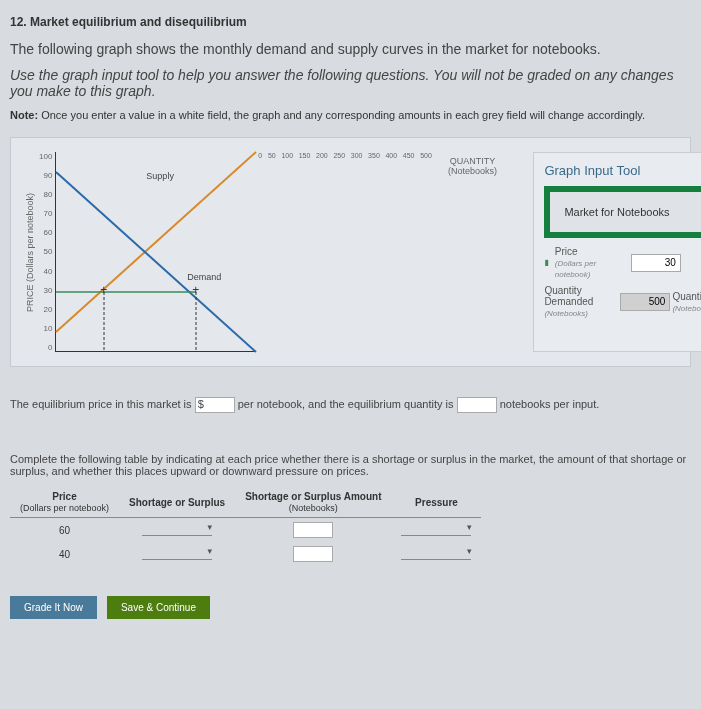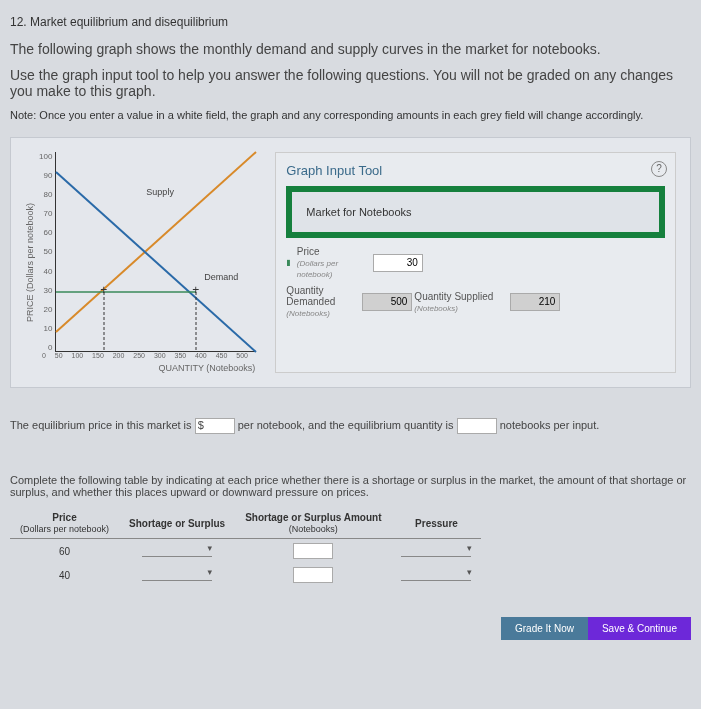--- a/index.html
+++ b/index.html
@@ -1,52 +1,52 @@
 <!DOCTYPE html>
 <html><head>
 <meta charset="utf-8">
 <style>
 *{box-sizing:border-box;margin:0;padding:0}
 body{font-family:Arial,Helvetica,sans-serif;background:#d8dbe0;color:#333;font-size:11px;width:701px;padding:15px 10px}
-.heading{font-weight:normal;font-size:12px;margin-bottom:12px}
+.heading{font-weight:bold;font-size:12px;margin-bottom:12px}
 .intro,.instr{font-size:14px;color:#444;margin-bottom:10px}
-.instr{}
+.instr{font-style:italic}
 .note{font-size:11px;margin-bottom:16px}
-.note b{font-weight:normal}
+.note b{font-weight:bold}
 .panel{background:#e4e7ec;border:1px solid #c5c9d0;padding:14px;display:flex;gap:20px;margin-bottom:30px}
 .chart-area{display:flex;gap:4px}
 .ylabel{writing-mode:vertical-rl;transform:rotate(180deg);font-size:9px;color:#666;text-align:center}
-.axes{display:flex;flex-direction:column}
+.axes{display:flex;flex-direction:row}
 .tickcol{display:flex;flex-direction:column;justify-content:space-between;align-items:flex-end;height:200px;font-size:8px;color:#666;padding-right:3px}
 .plot{width:200px;height:200px;border-left:1px solid #333;border-bottom:1px solid #333;position:relative;background:#e4e7ec}
 .xticks{display:flex;justify-content:space-between;font-size:7px;color:#666;width:206px;margin-left:3px}
-.xlabel{font-size:9px;color:#666;text-align:right;margin-top:4px}
+.xlabel{font-size:9px;color:#666;text-align:center;margin-top:4px}
 .tool{flex:1;background:#e8ebef;border:1px solid #ccc;padding:10px;position:relative}
 .tool-head{font-size:13px;color:#3a6a8a;margin-bottom:8px}
 .help{position:absolute;top:8px;right:8px;width:16px;height:16px;border:1px solid #888;border-radius:50%;font-size:10px;text-align:center;line-height:14px;color:#666}
 .subhead{background:#dfe3e8;padding:14px;font-size:11px;margin-bottom:8px;border:6px solid #15803d}
 .row{display:flex;align-items:center;gap:6px;margin-bottom:6px;font-size:10px;color:#555}
 .lbl{width:70px}
 .lbl .sub{font-size:8px;font-style:italic;color:#888}
 .fld{width:50px;height:18px;background:#fff;border:1px solid #aaa;text-align:right;padding:2px 4px;font-size:10px}
 .gfld{background:#d0d0d0}
 .row2{display:flex;gap:2px;align-items:center}
 .q{font-size:11px;color:#444;margin-bottom:40px}
 .infield{display:inline-block;width:40px;height:16px;background:#fff;border:1px solid #aaa;vertical-align:middle}
 .tblintro{font-size:11px;color:#444;margin-bottom:10px}
 table{border-collapse:collapse;font-size:10px;margin-bottom:30px}
 th,td{padding:4px 10px;text-align:center}
 th{border-bottom:1px solid #888;font-weight:bold}
 .sub2{font-size:9px;font-weight:normal}
 .dd{display:inline-block;width:70px;height:14px;border-bottom:1px solid #888;position:relative}
 .dd::after{content:"▾";position:absolute;right:0;font-size:9px;color:#555}
-.btns{display:flex;justify-content:flex-end;}
+.btns{display:flex;justify-content:flex-start;gap:10px}
 .btn{padding:6px 14px;font-size:10px;color:#fff;border:none;cursor:pointer}
 .btn.grade{background:#4a7a9a}
-.btn.save{background:#6d28d9}
+.btn.save{background:#4d7c0f}
 .handle{position:absolute;font-size:12px;color:#333}
 svg.lines{position:absolute;top:0;left:0;overflow:visible}
 .curvelbl{position:absolute;font-size:9px;color:#444}
 </style>
 </head>
 <body>
 
 <div class="heading">12. Market equilibrium and disequilibrium</div>
 <div class="intro">The following graph shows the monthly demand and supply curves in the market for notebooks.</div>
 <div class="instr">Use the graph input tool to help you answer the following questions. You will not be graded on any changes you make to this graph.</div>
@@ -73,22 +73,22 @@
         <div class="plot">
           <svg class="lines" width="200" height="200">
             <line x1="0" y1="180" x2="200" y2="0" stroke="#d88a2a" stroke-width="2"></line>
             <line x1="0" y1="20" x2="200" y2="200" stroke="#2a6aa8" stroke-width="2"></line>
             <line x1="0" y1="140" x2="140" y2="140" stroke="#3a8a5a" stroke-width="1.5"></line>
             <line x1="48" y1="140" x2="48" y2="200" stroke="#333" stroke-width="1" stroke-dasharray="3,2"></line>
             <line x1="140" y1="140" x2="140" y2="200" stroke="#333" stroke-width="1" stroke-dasharray="3,2"></line>
           </svg>
           <span class="handle" style="left:44px;top:131px">+</span>
           <span class="handle" style="left:136px;top:131px">+</span>
-          <span class="curvelbl" style="left:90px;top:35px">Supply</span>
-          <span class="curvelbl" style="left:148px;top:120px">Demand</span>
+          <span class="curvelbl" style="left:90px;top:19px">Supply</span>
+          <span class="curvelbl" style="left:131px;top:120px">Demand</span>
         </div>
       </div>
       <div class="xticks">
         <span>0</span>
           <span>50</span>
           <span>100</span>
           <span>150</span>
           <span>200</span>
           <span>250</span>
           <span>300</span>

